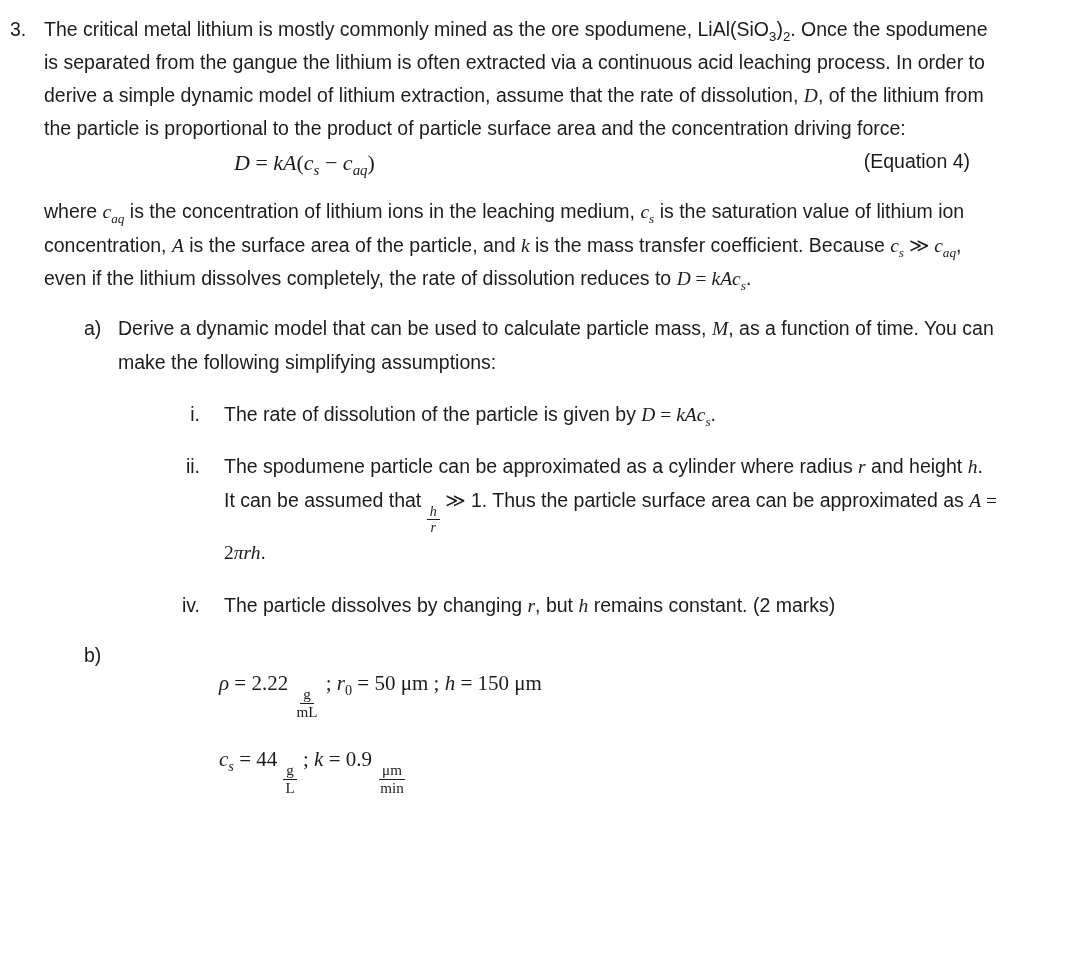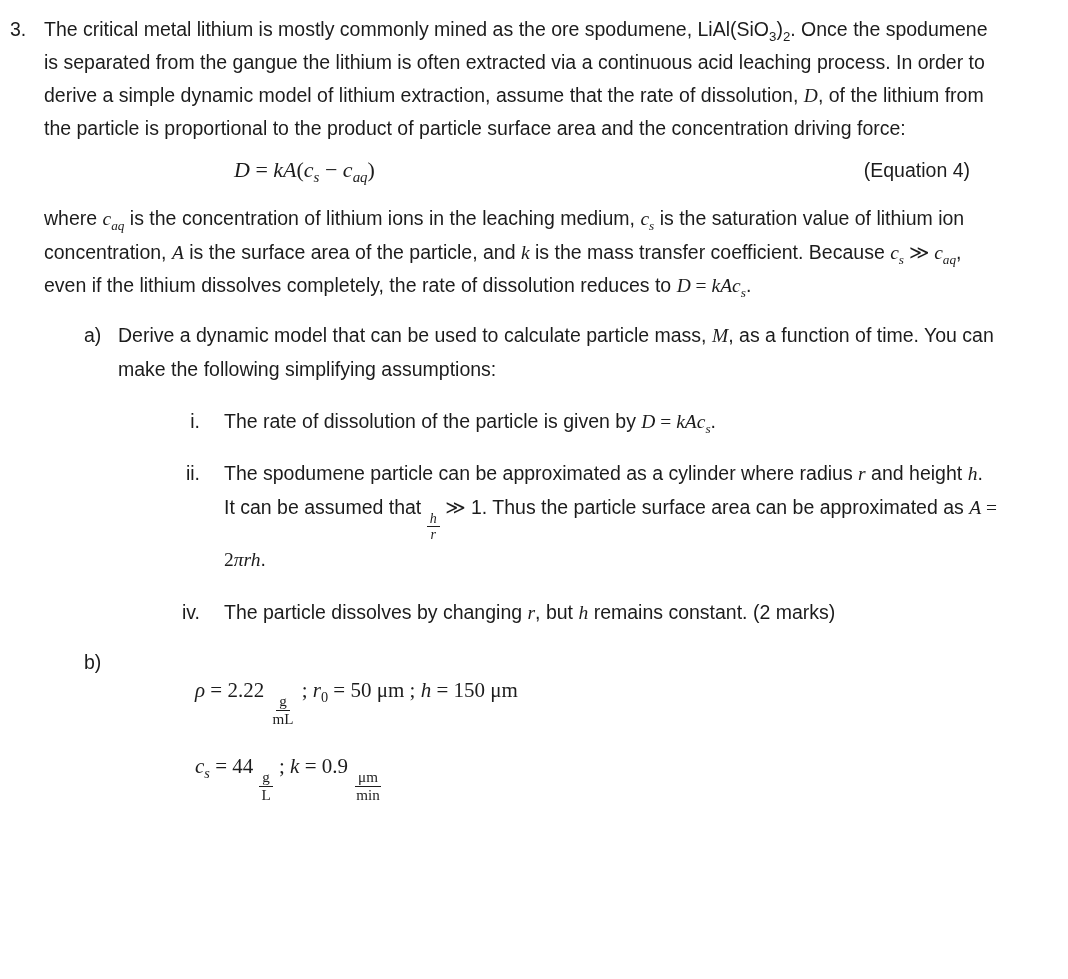--- a/index.html
+++ b/index.html
@@ -9,30 +9,30 @@
     padding: 13px 70px 24px 10px;
     font-size: 19.5px; line-height: 1.68;
   }
   .item-row { display: flex; }
   .num { width: 34px; flex: none; }
   .content { flex: 1; min-width: 0; }
   .para { margin: 0; }
   .math { font-family: "Liberation Serif", serif; }
   .it { font-style: italic; }
   sub.sb { font-size: 0.68em; line-height: 0; }
-  .eq-row { display: flex; align-items: center; margin: 7px 0 13px 0; }
+  .eq-row { display: flex; align-items: flex-start; margin: 0 0 13px 0; }
   .eq { margin-left: 190px; font-size: 22px; white-space: nowrap; }
   .eq-label { margin-left: auto; margin-right: 28px; white-space: nowrap; }
   .part { display: flex; margin-top: 16px; margin-left: 40px; }
   .part-label { width: 34px; flex: none; }
   .part-content { flex: 1; min-width: 0; }
   .sub-item { display: flex; margin-top: 19px; }
   .sub-label { width: 106px; flex: none; box-sizing: border-box; padding-right: 24px; text-align: right; }
   .sub-content { flex: 1; min-width: 0; }
-  .conditions { margin-left: 77px; margin-top: 26px; }
+  .conditions { margin-left: 101px; margin-top: 26px; }
   .cond { font-size: 21px; margin: 0 0 20px 0; white-space: nowrap; }
   .frac {
     display: inline-flex; flex-direction: column; align-items: center;
     vertical-align: -0.6em; line-height: 1.12; font-size: 0.72em;
   }
   .fr-n { border-bottom: 1.3px solid currentColor; padding: 0 3px; }
   .fr-d { padding: 0 3px; }
 </style>
 </head>
 <body>

